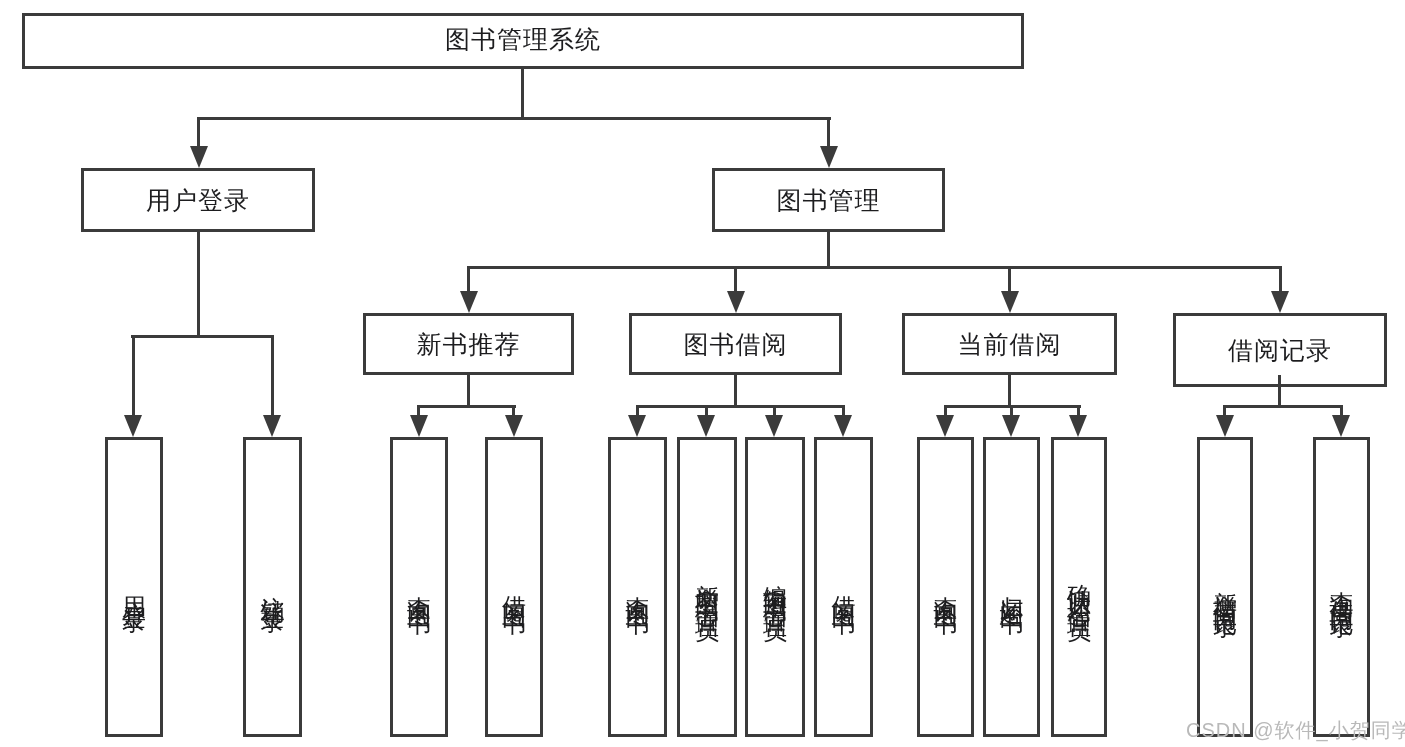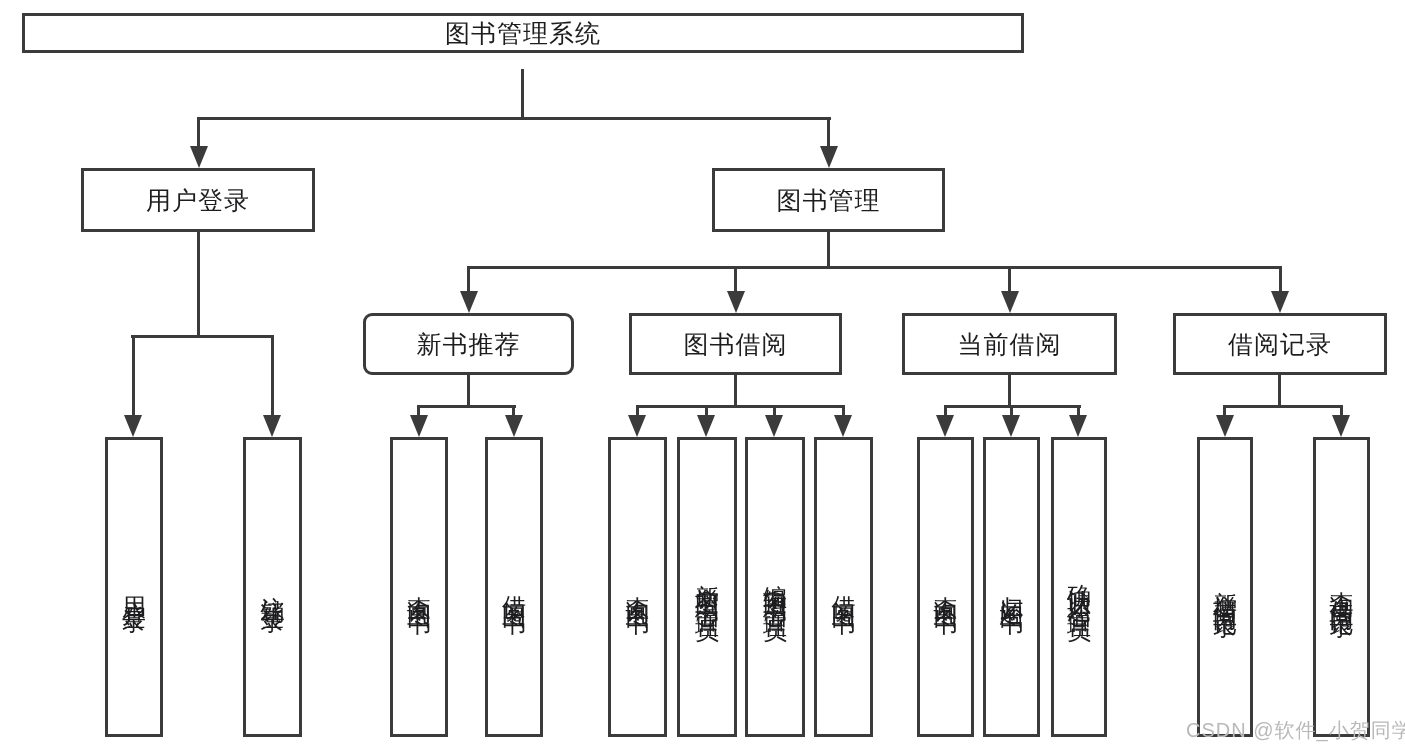--- a/index.html
+++ b/index.html
@@ -28,29 +28,29 @@
   .ah{
     position:absolute; width:0; height:0;
     border-left:9px solid transparent; border-right:9px solid transparent;
     border-top:22px solid var(--line);
   }
   .watermark{
     position:absolute; left:1186px; top:717px;
     font-size:20px; letter-spacing:1px; color:var(--wm); white-space:nowrap;
   }
   
-  .n-root{left:22px; top:13px; width:1002px; height:40px;}
+  .n-root{left:22px; top:13px; width:1002px; height:56px;font-family:Liberation Mono, monospace;}
   
   .n-ul{left:81px;  top:168px; width:234px; height:64px;}
   .n-bm{left:712px; top:168px; width:233px; height:64px;}
   
-  .n-nb{left:363px;  top:313px; width:211px; height:62px;border-radius:9px;}
+  .n-nb{left:363px;  top:313px; width:211px; height:62px;}
   .n-bb{left:629px;  top:313px; width:213px; height:62px;}
   .n-cb{left:902px;  top:313px; width:215px; height:62px;}
-  .n-br{left:1173px; top:313px; width:214px; height:62px;}
+  .n-br{left:1173px; top:313px; width:214px; height:74px;}
   
   .n-a1{left:105px;  width:58px;}
   .n-a2{left:243px;  width:59px;}
   .n-b1{left:390px;  width:58px;}
   .n-b2{left:485px;  width:58px;}
   .n-c1{left:608px;  width:59px;}
   .n-c2{left:677px;  width:60px;}
   .n-c3{left:745px;  width:60px;}
   .n-c4{left:814px;  width:59px;}
   .n-d1{left:917px;  width:57px;}

